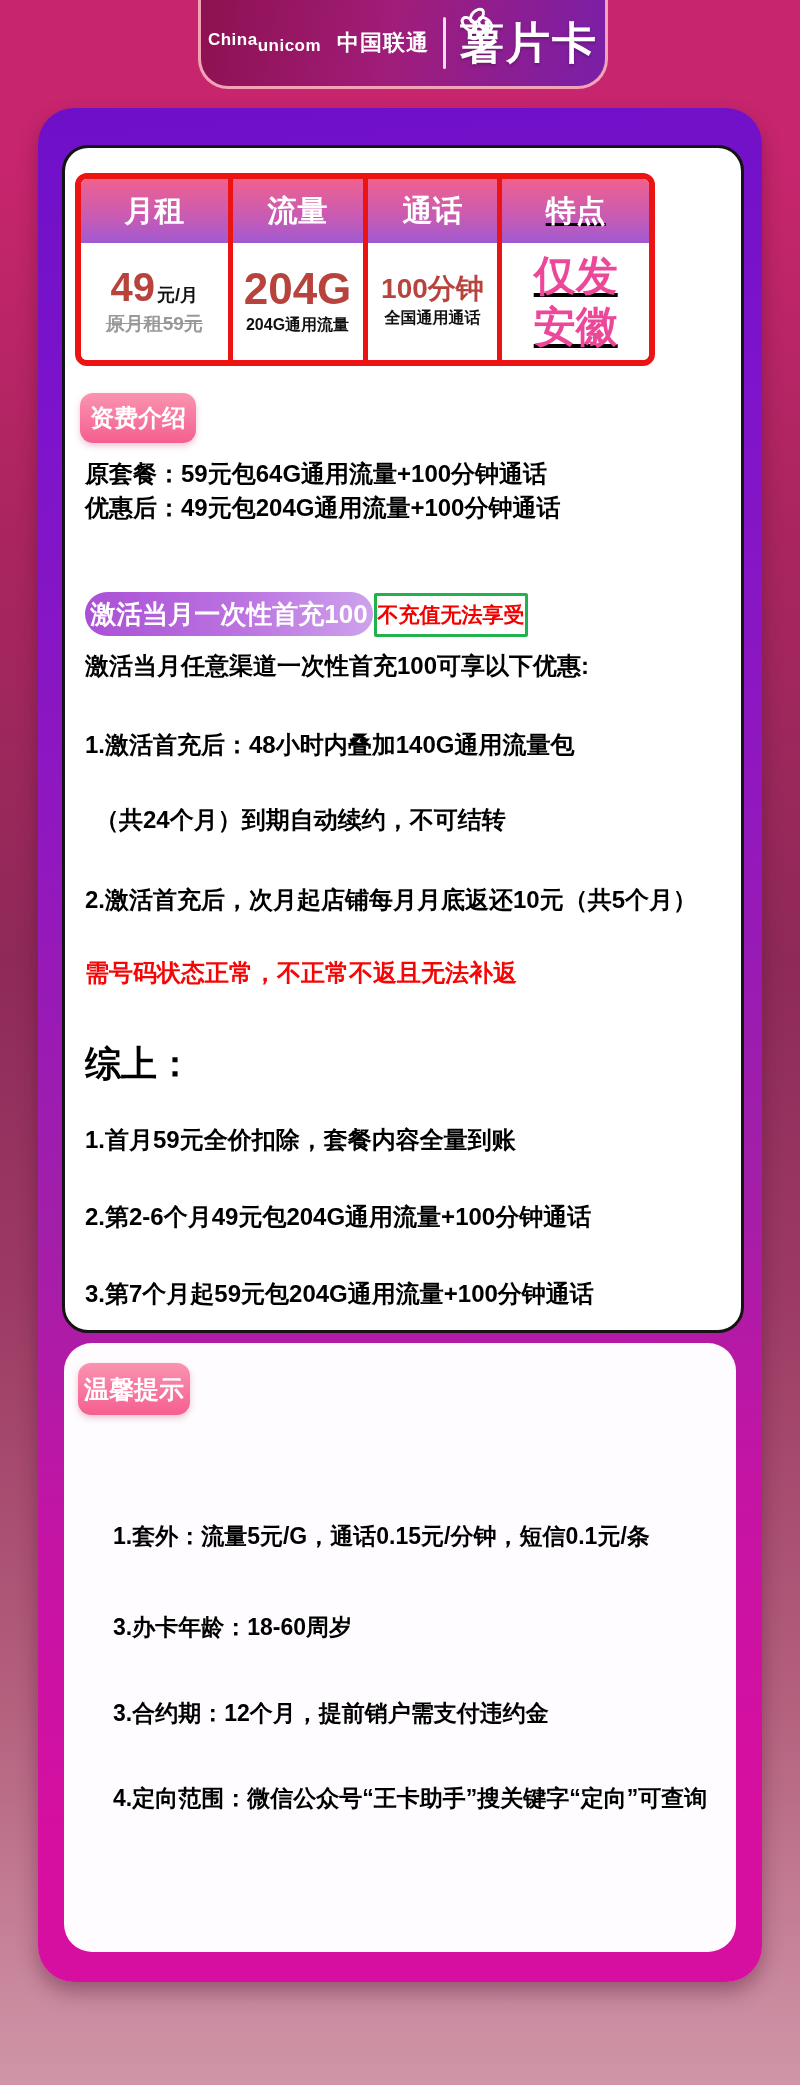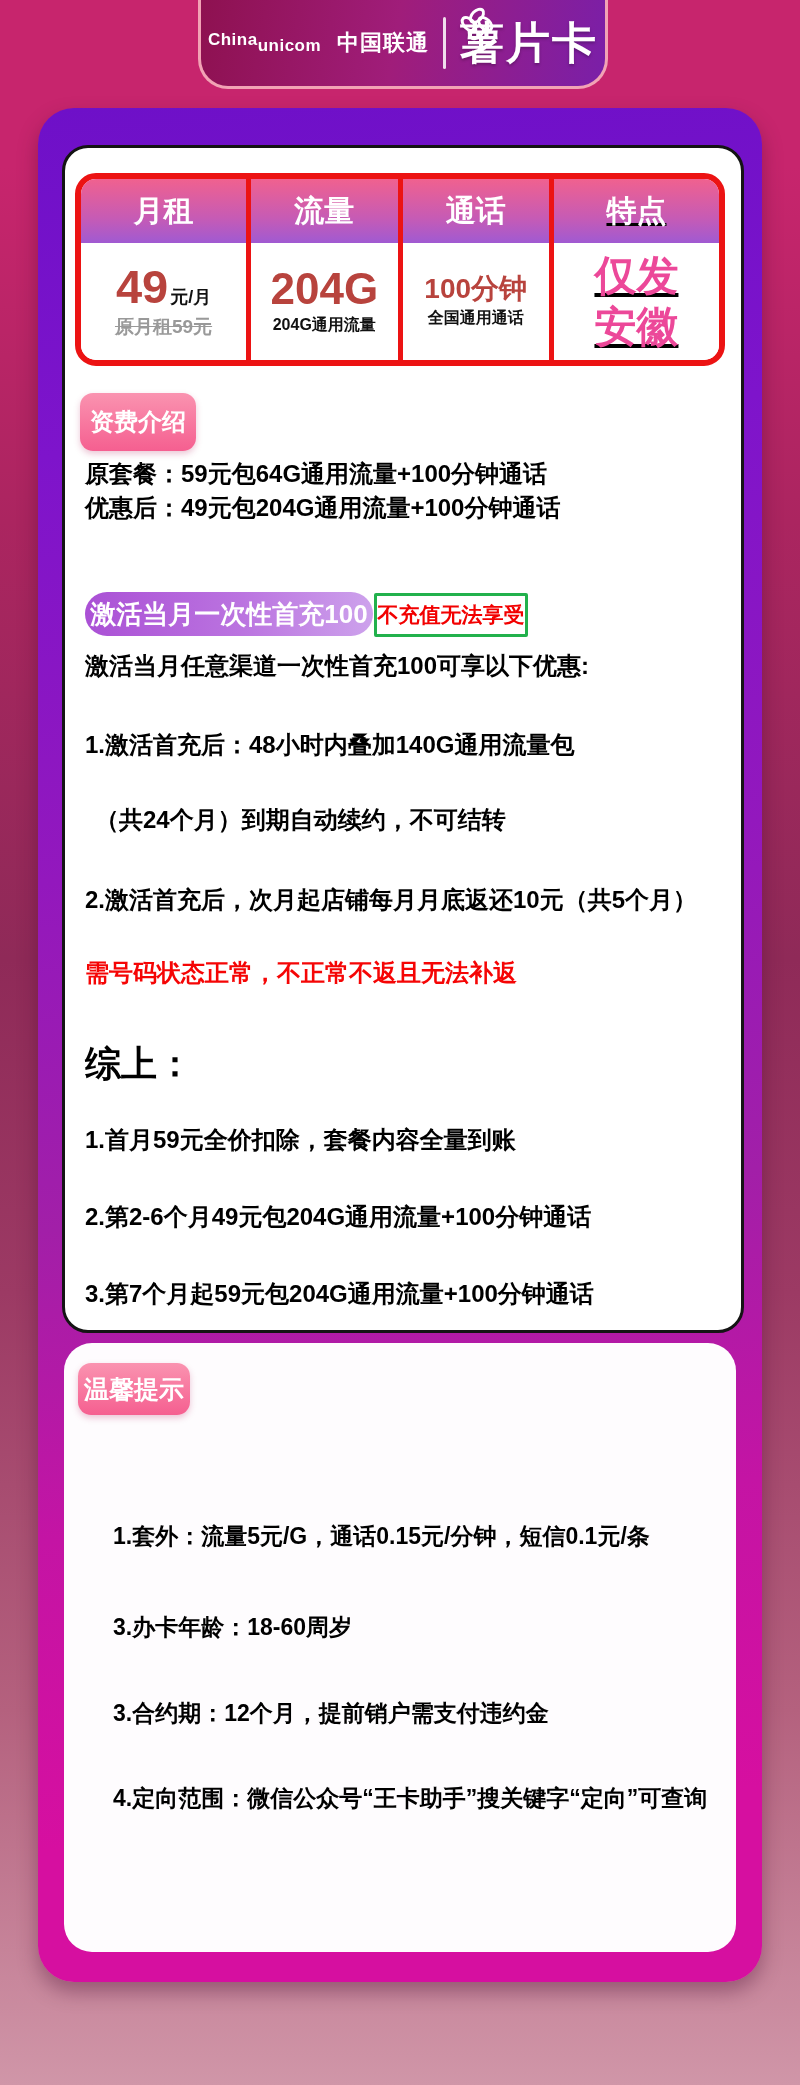--- a/index.html
+++ b/index.html
@@ -20,43 +20,43 @@
   .brand-row{display:flex;align-items:flex-end;gap:16px;}
   .brand-cn{font-size:22px;font-weight:900;letter-spacing:1px;}
   .knot{position:absolute;left:258px;top:6px;width:36px;height:36px;}
   .hdr-divider{width:3px;height:52px;background:rgba(255,255,255,.85);border-radius:2px;}
   .product{font-size:44px;font-weight:900;letter-spacing:2px;text-shadow:0 2px 3px rgba(0,0,0,.25);}
   
   .card1{position:absolute;left:62px;top:145px;width:676px;height:1182px;background:#fff;
     border:3px solid #141414;border-radius:26px;}
   .card2{position:absolute;left:64px;top:1343px;width:672px;height:609px;background:#fefcfe;border-radius:28px;}
   
-  .ptable{position:absolute;left:75px;top:173px;width:650px;height:193px;border:6px solid #ec1313;border-radius:21px;
+  .ptable{position:absolute;left:75px;top:173px;width:580px;height:193px;border:6px solid #ec1313;border-radius:12px;
     background:#fff;display:flex;overflow:hidden;box-sizing:border-box;}
   .pcol{display:flex;flex-direction:column;}
   .pcol + .pcol{border-left:5px solid #ec1313;}
   .pc1{width:26.5%;}.pc2{width:23.5%;}.pc3{width:23.5%;}.pc4{width:26.5%;text-decoration:underline;}
   .phead{height:64px;display:flex;align-items:center;justify-content:center;
     background:linear-gradient(180deg,#f0618f 0%,#c75bb4 60%,#a05ad2 100%);
     color:#fff;font-size:30px;font-weight:900;}
   .pbody{flex:1;display:flex;flex-direction:column;align-items:center;justify-content:center;gap:4px;background:#fff;}
   .valrow{display:flex;align-items:baseline;gap:2px;}
   .bigval{color:#b8433d;font-weight:900;}
-  .v49{font-size:47px;line-height:1;}
+  .v49{font-size:40px;line-height:1;}
   .vunit{font-size:18px;font-weight:700;color:#111;}
   .vorig{font-size:19px;font-weight:700;color:#999;text-decoration:line-through;}
   .v204{font-size:44px;line-height:1;}
   .v100{font-size:28px;line-height:1.1;}
   .vsub{font-size:16px;font-weight:700;color:#111;}
   .vfeat{font-size:42px;line-height:1.1;text-align:left;color:#ec4899;font-weight:900;}
   
   .badge{position:absolute;border-radius:13px;display:flex;align-items:center;justify-content:center;
     background:linear-gradient(180deg,#fa93b0 0%,#f55f90 100%);color:#fff;font-weight:900;
     box-shadow:0 3px 6px rgba(180,30,90,.25);}
-  .badge1{left:80px;top:393px;width:116px;height:58px;font-size:24px;}
+  .badge1{left:80px;top:393px;width:116px;height:50px;font-size:24px;}
   .badge2{left:78px;top:1363px;width:112px;height:52px;font-size:25px;}
   
   .tl{position:absolute;left:85px;color:#000;font-size:24px;font-weight:700;white-space:nowrap;}
   .tl-red{color:#f50505;font-weight:800;}
   .sumtitle{position:absolute;left:85px;top:1040px;font-size:36px;font-weight:900;color:#000;}
   
   .pill{position:absolute;left:85px;top:592px;width:288px;height:44px;border-radius:22px;
     background:linear-gradient(90deg,#aa50d5 0%,#bb74e0 55%,#cda2ec 100%);
     display:flex;align-items:center;justify-content:center;color:#fff;font-size:26px;font-weight:900;white-space:nowrap;}
   .greenbox{position:absolute;left:374px;top:593px;width:148px;height:38px;background:#fff;

